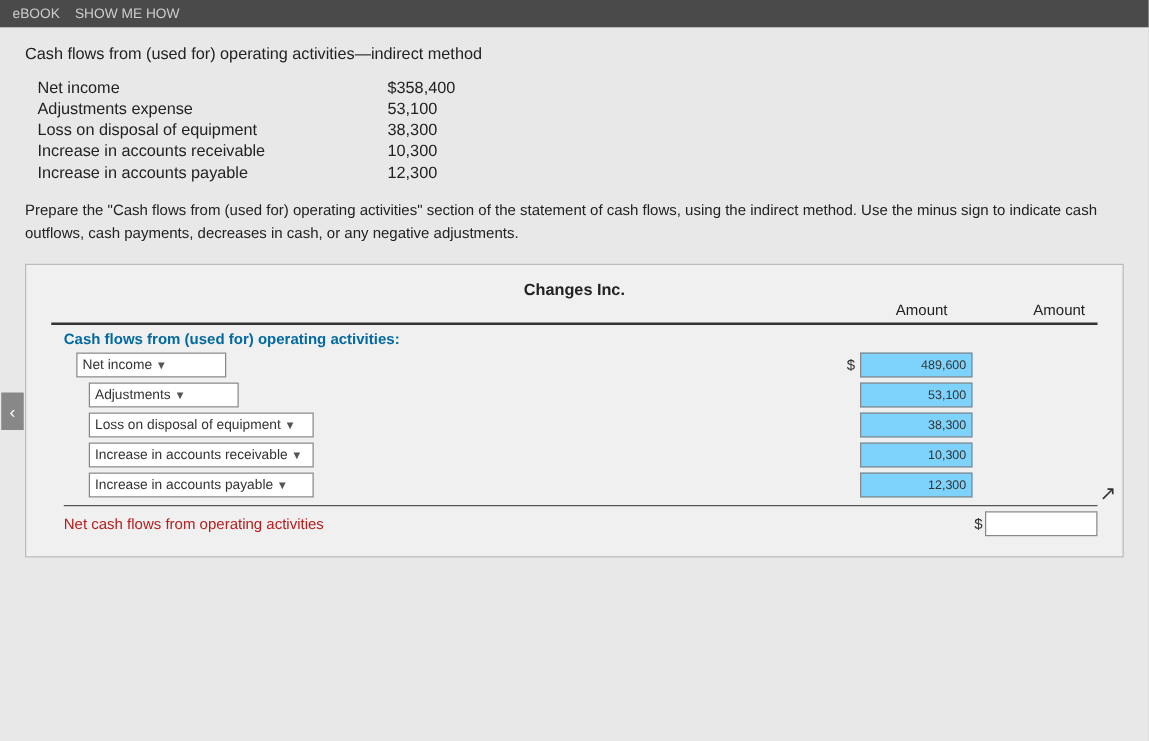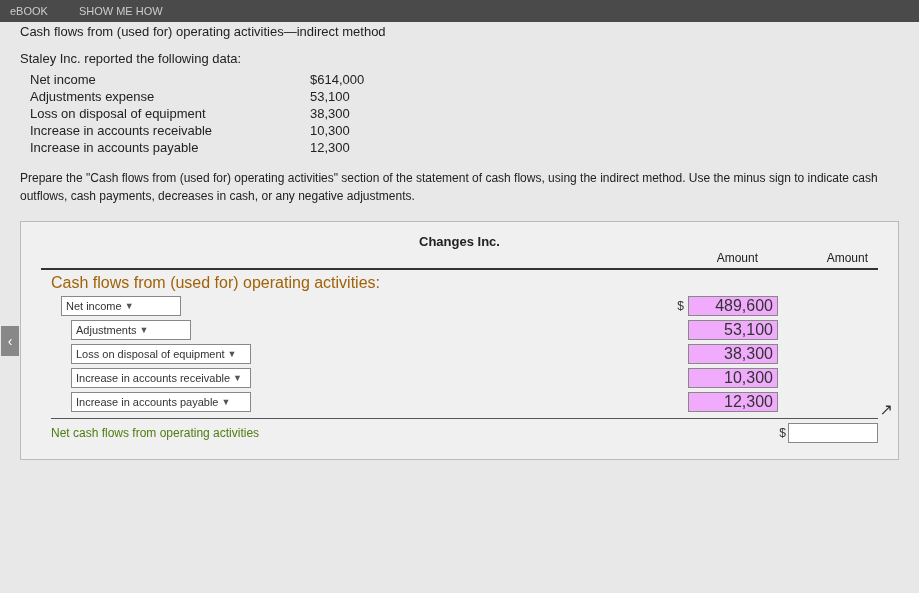--- a/index.html
+++ b/index.html
@@ -10,29 +10,29 @@
       width: 919px;
       min-height: 593px;
       overflow: hidden;
     }
     .top-bar {
       background: #4a4a4a;
       height: 22px;
       display: flex;
       align-items: center;
       padding: 0 10px;
-      gap: 31px;
+      gap: 12px;
     }
     .top-bar span {
       color: #ccc;
       font-size: 11px;
     }
     .main-container {
       background: #e8e8e8;
-      padding: 2px 20px 10px 20px;
+      padding: 13px 20px 10px 20px;
       min-height: 571px;
     }
     .page-title {
       font-size: 13px;
       font-weight: normal;
       color: #222;
       margin-bottom: 12px;
     }
     .data-section {
       margin-bottom: 14px;
@@ -98,23 +98,24 @@
       font-size: 12px;
       font-weight: normal;
       color: #222;
       width: 110px;
       text-align: right;
     }
     .form-content {
       padding-left: 10px;
     }
     .section-label {
-      font-size: 16px;
-      color: #a16207;
+      font-size: 12px;
+      color: #0369a1;
       margin: 4px 0 4px 0;
+      font-weight: bold;
     }
     .form-row {
       display: flex;
       align-items: center;
       margin-bottom: 4px;
     }
     .row-left {
       flex: 1;
     }
     .row-right {
@@ -133,23 +134,23 @@
       align-items: center;
       gap: 3px;
       min-width: 120px;
       height: 20px;
     }
     .dropdown-arrow {
       font-size: 9px;
       color: #555;
     }
     .amount-input {
-      background: #f0abfc;
+      background: #7dd3fc;
       border: 1px solid #888;
-      font-size: 16px;
+      font-size: 10px;
       color: #333;
       padding: 1px 4px;
       width: 90px;
       height: 20px;
       text-align: right;
     }
     .dollar-sign {
       font-size: 12px;
       color: #333;
     }
@@ -158,21 +159,21 @@
     .net-row {
       display: flex;
       align-items: center;
       margin-top: 6px;
       border-top: 1px solid #555;
       padding-top: 4px;
     }
     .net-label {
       flex: 1;
       font-size: 12px;
-      color: #4d7c0f;
+      color: #b91c1c;
     }
     .net-input-wrapper {
       display: flex;
       align-items: center;
       gap: 2px;
     }
     .net-input {
       background: white;
       border: 1px solid #888;
       width: 90px;
@@ -209,25 +210,24 @@
 <div class="top-bar">
   <span>eBOOK</span>
   <span>SHOW ME HOW</span>
 </div>
 
 <div class="main-container">
 
   <p class="page-title">Cash flows from (used for) operating activities—indirect method</p>
 
   <div class="data-section">
-    <p>Staley Inc. reported the following data:</p>
     <div class="data-table">
       <div class="data-row">
         <span class="data-label">Net income</span>
-        <span class="data-value">$614,000</span>
+        <span class="data-value">$358,400</span>
       </div>
       <div class="data-row">
         <span class="data-label">Adjustments expense</span>
         <span class="data-value">53,100</span>
       </div>
       <div class="data-row">
         <span class="data-label">Loss on disposal of equipment</span>
         <span class="data-value">38,300</span>
       </div>
       <div class="data-row">

